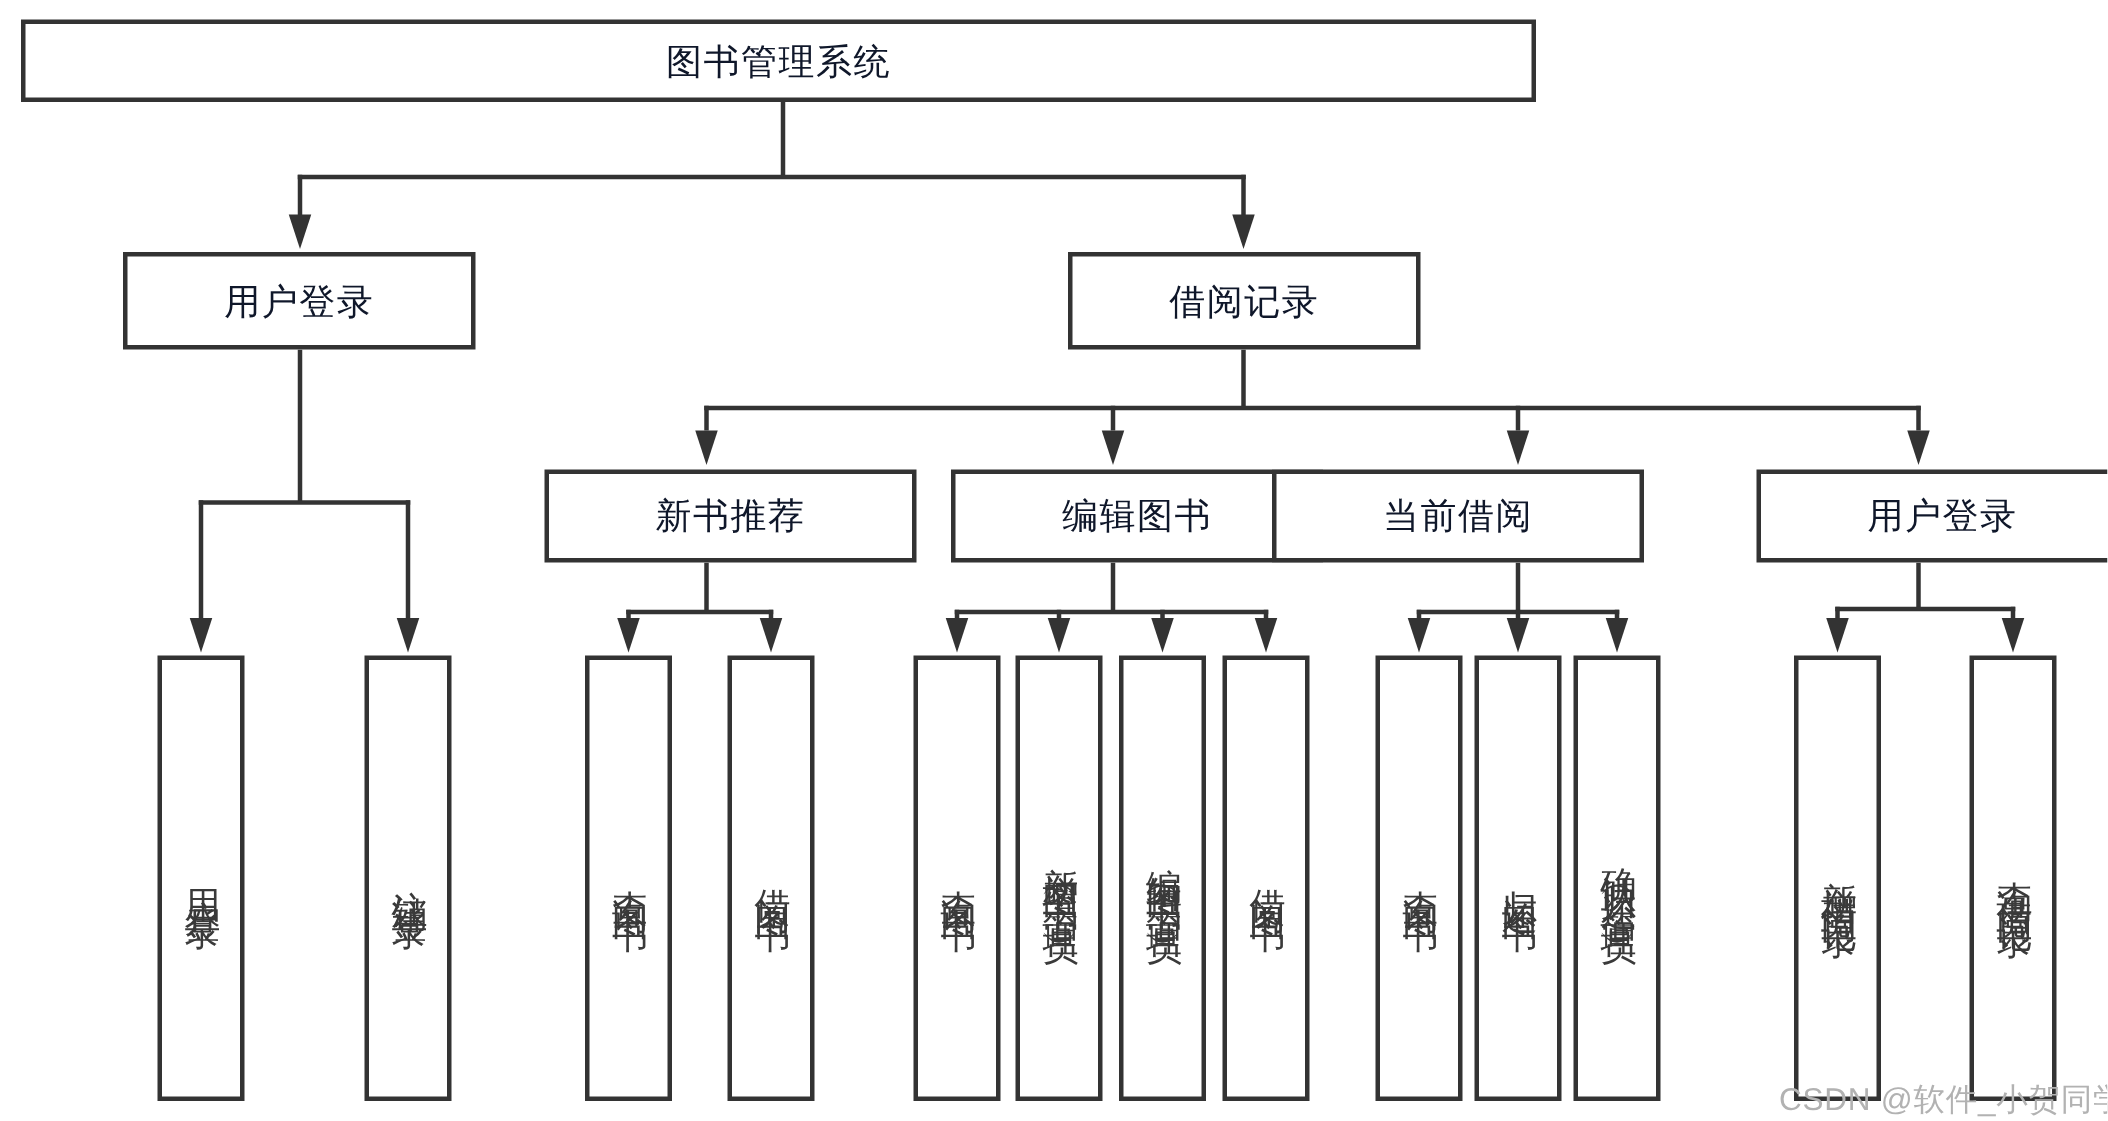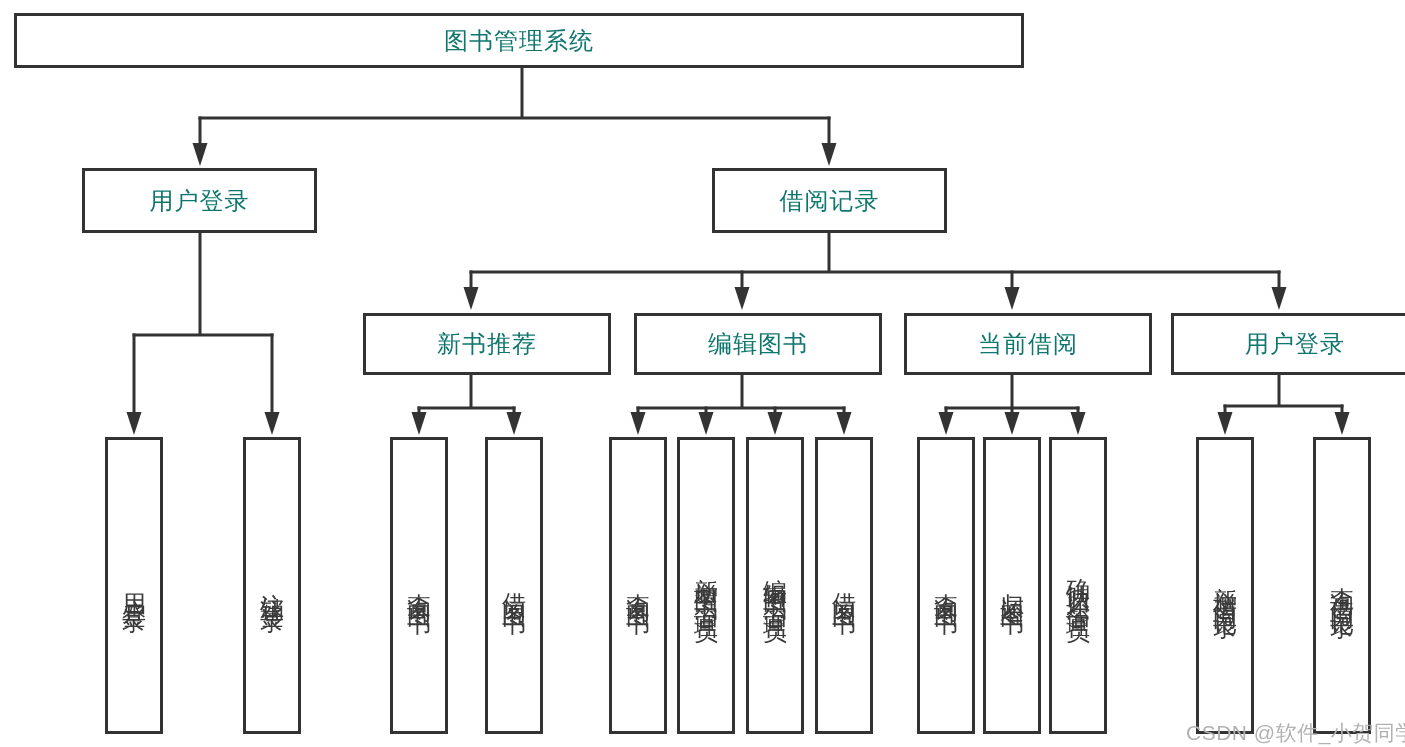--- a/index.html
+++ b/index.html
@@ -21,21 +21,21 @@
     position: absolute;
     box-sizing: border-box;
     border: 3px solid #333333;
     background: #ffffff;
     display: flex;
     align-items: center;
     justify-content: center;
   }
   .hlabel {
     font-size: 24px;
-    color: #0f766e;
+    color: #0f172a;
     letter-spacing: 1px;
     white-space: nowrap;
   }
   .vlabel {
     writing-mode: vertical-rl;
     text-orientation: mixed;
     font-size: 24px;
     line-height: 1;
     color: #3a3a3a;
     letter-spacing: 6px;
@@ -144,21 +144,21 @@
   <div class="box lvl1" style="left:712px">
     <span class="hlabel">借阅记录</span>
   </div>
 
   <div class="box lvl2" style="left:363px">
     <span class="hlabel">新书推荐</span>
   </div>
   <div class="box lvl2" style="left:634px">
     <span class="hlabel">编辑图书</span>
   </div>
-  <div class="box lvl2" style="left:904px">
+  <div class="box lvl2" style="left:848px">
     <span class="hlabel">当前借阅</span>
   </div>
   <div class="box lvl2" style="left:1171px">
     <span class="hlabel">用户登录</span>
   </div>
 
   <div class="box lvl3" style="left:105px">
     <span class="vlabel">用户登录</span>
   </div>
   <div class="box lvl3" style="left:243px">

